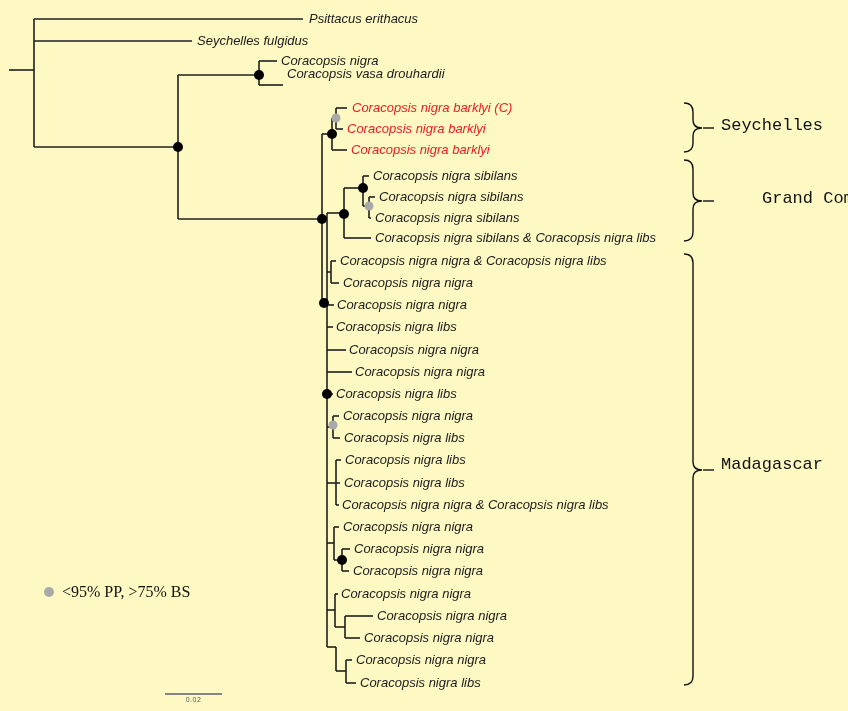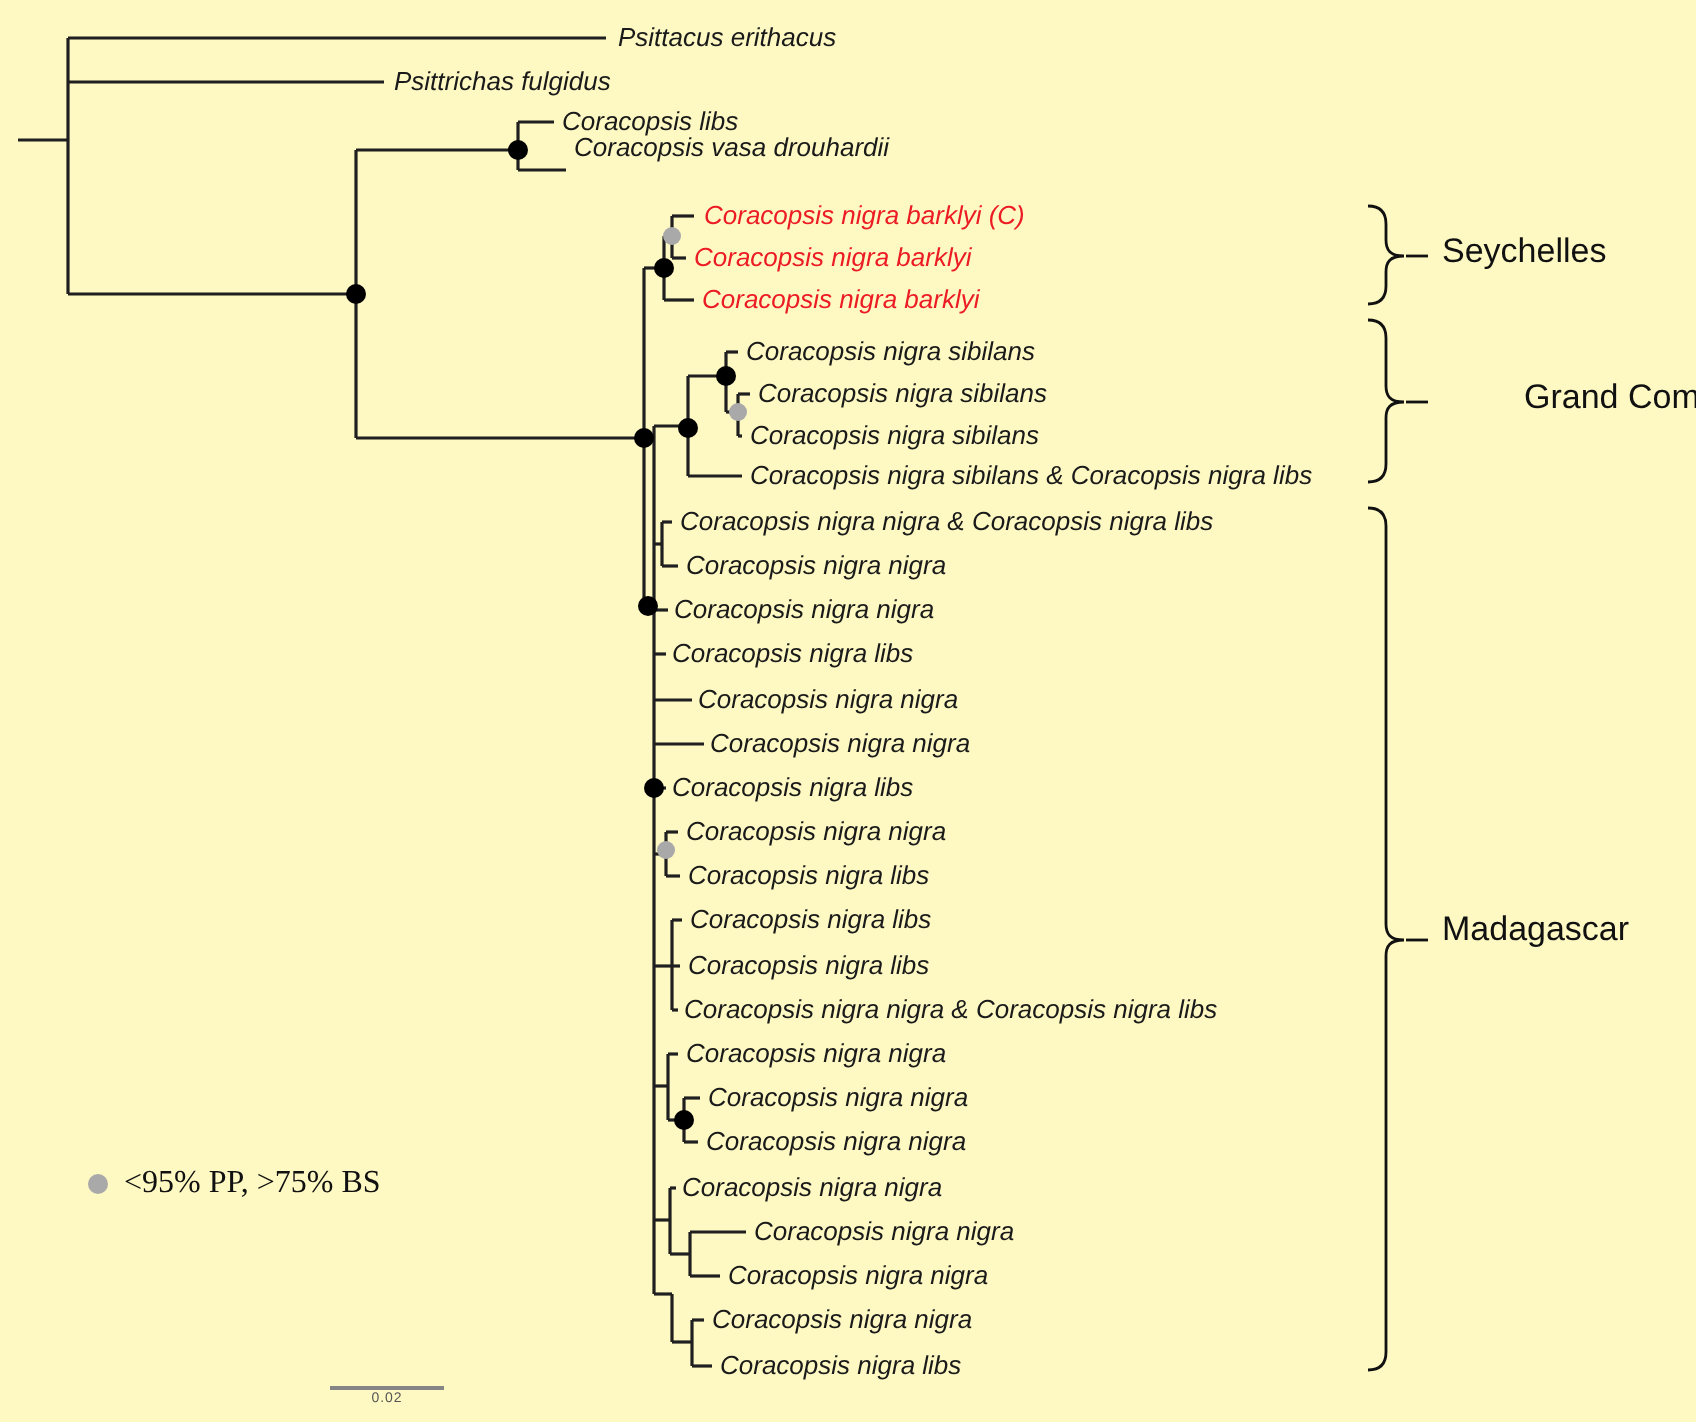--- a/index.html
+++ b/index.html
@@ -2,21 +2,21 @@
 <html><head>
 <meta charset="utf-8">
 <style>
   html,body{margin:0;padding:0;background:#ffffff;}
   .figure{position:relative;width:848px;height:711px;background:#fef9c3;overflow:hidden;
           font-family:"Liberation Sans",sans-serif;}
   #tree-svg{position:absolute;left:0;top:0;}
   .tip-label{position:absolute;font-style:italic;font-size:13px;line-height:16px;
              color:#1a1a1a;white-space:nowrap;}
   .tip-label.red{color:#ec1c24;}
-  .region-label{position:absolute;font-family:Liberation Sans, sans-serif;font-size:17px;
+  .region-label{position:absolute;font-family:Liberation Mono, monospace;font-size:17px;
                 line-height:21px;color:#111;white-space:nowrap;}
   .legend{position:absolute;left:44px;top:581px;}
   .legend-row{display:flex;align-items:center;height:21px;
               font-family:"Liberation Serif",serif;font-size:16px;color:#111;white-space:nowrap;}
   .legend-dot{width:10px;height:10px;border-radius:50%;margin-right:8px;flex:0 0 auto;}
   .scalebar{position:absolute;left:165px;top:693px;width:57px;}
   .scalebar-line{height:2px;background:#858585;}
   .scalebar-label{display:block;text-align:center;font-size:7px;color:#555;
                   margin-top:1px;letter-spacing:0.5px;}
 </style>
@@ -107,22 +107,22 @@
       <circle cx="342" cy="560" r="5" fill="#000000"></circle>
       <path d="M 684 103 C 690 103 693 106 693 112 L 693 120 C 693 125 695 128 702 128 C 695 128 693 131 693 136 L 693 143 C 693 149 690 152 684 152" fill="none" stroke="#111111" stroke-width="1.4"></path>
       <line x1="703" y1="128" x2="714" y2="128" stroke="#111111" stroke-width="1.4"></line>
       <path d="M 684 160 C 690 160 693 163 693 169 L 693 193 C 693 198 695 201 702 201 C 695 201 693 204 693 209 L 693 232 C 693 238 690 241 684 241" fill="none" stroke="#111111" stroke-width="1.4"></path>
       <line x1="703" y1="201" x2="714" y2="201" stroke="#111111" stroke-width="1.4"></line>
       <path d="M 684 254 C 690 254 693 257 693 263 L 693 462 C 693 467 695 470 702 470 C 695 470 693 473 693 478 L 693 676 C 693 682 690 685 684 685" fill="none" stroke="#111111" stroke-width="1.4"></path>
       <line x1="703" y1="470" x2="714" y2="470" stroke="#111111" stroke-width="1.4"></line>
     </svg>
   <div id="labels-layer">
       <span class="tip-label" style="left: 309px; top: 11px;">Psittacus erithacus</span>
-      <span class="tip-label" style="left: 197px; top: 33px;">Psittrichas fulgidus</span>
-      <span class="tip-label" style="left: 281px; top: 53px;">Coracopsis libs</span>
+      <span class="tip-label" style="left: 197px; top: 33px;">Seychelles fulgidus</span>
+      <span class="tip-label" style="left: 281px; top: 53px;">Coracopsis nigra</span>
       <span class="tip-label" style="left: 287px; top: 66px;">Coracopsis vasa drouhardii</span>
       <span class="tip-label red" style="left: 352px; top: 100px;">Coracopsis nigra barklyi (C)</span>
       <span class="tip-label red" style="left: 347px; top: 121px;">Coracopsis nigra barklyi</span>
       <span class="tip-label red" style="left: 351px; top: 142px;">Coracopsis nigra barklyi</span>
       <span class="tip-label" style="left: 373px; top: 168px;">Coracopsis nigra sibilans</span>
       <span class="tip-label" style="left: 379px; top: 189px;">Coracopsis nigra sibilans</span>
       <span class="tip-label" style="left: 375px; top: 210px;">Coracopsis nigra sibilans</span>
       <span class="tip-label" style="left: 375px; top: 230px; text-align: center;">Coracopsis nigra sibilans &amp; Coracopsis nigra libs</span>
       <span class="tip-label" style="left: 340px; top: 253px;">Coracopsis nigra nigra &amp; Coracopsis nigra libs</span>
       <span class="tip-label" style="left: 343px; top: 275px;">Coracopsis nigra nigra</span>

